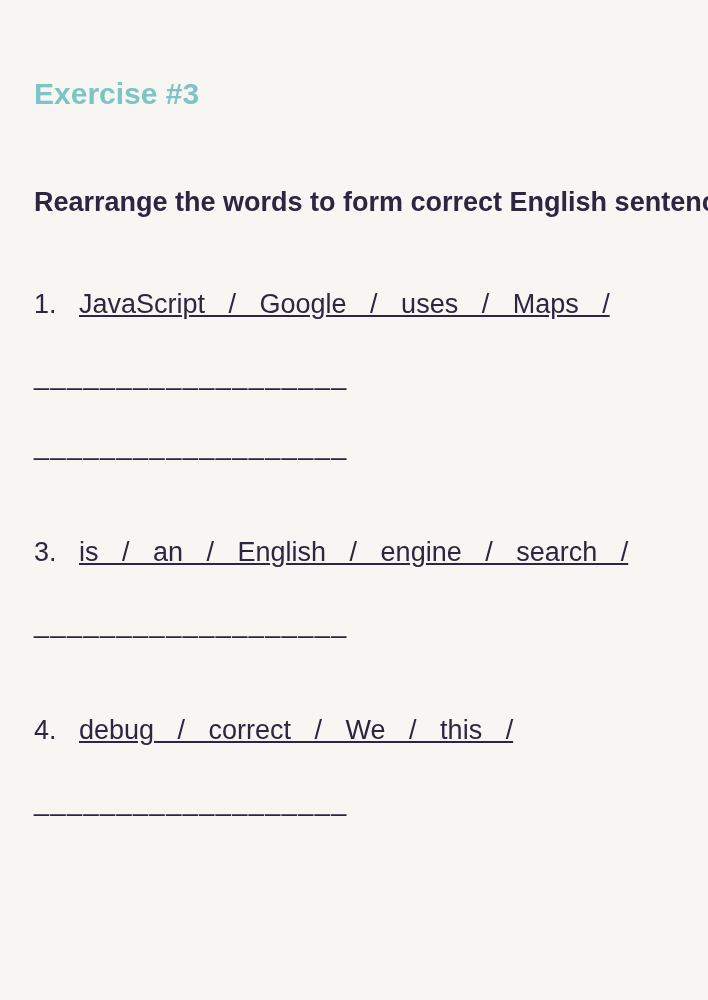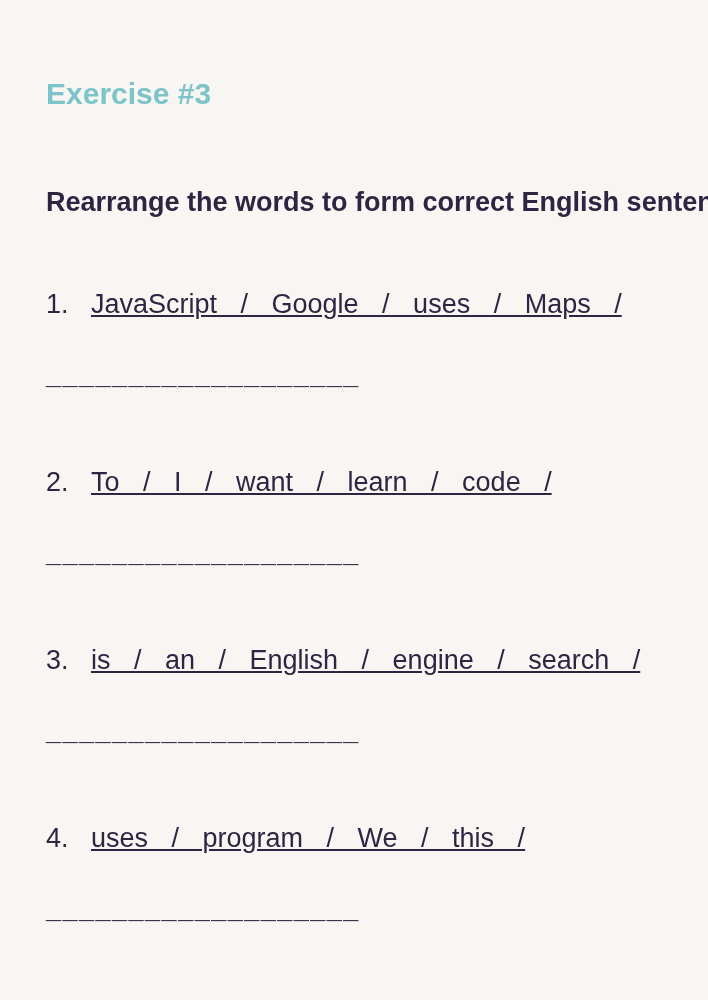--- a/index.html
+++ b/index.html
@@ -5,21 +5,21 @@
   html, body { margin: 0; padding: 0; }
   body {
     width: 708px;
     height: 1000px;
     background: #f8f6f2;
     overflow: hidden;
     position: relative;
     font-family: "Liberation Sans", sans-serif;
     color: #2e2542;
   }
-  .page { padding: 76px 0 0 46px; }
+  .page { padding: 76px 0 0 34px; }
 
   .title {
     margin: 0;
     font-size: 30px;
     line-height: 36px;
     font-weight: 700;
     color: #7cc4c8;
     white-space: nowrap;
   }
   .instruction {
@@ -42,45 +42,41 @@
     width: 45px;
   }
   .words { word-spacing: 16px; text-decoration: underline; }
   .blank {
     margin-top: 40px;
     font-size: 27px;
     line-height: 30px;
     letter-spacing: 1.5px;
     color: #2e2542;
     white-space: nowrap;
-    font-weight: bold;
   }
 </style>
 </head>
 <body>
 
 <div class="page">
 
   <h1 class="title">Exercise #3</h1>
 
   <div class="instruction">Rearrange the words to form correct English sentences.</div>
 
   <div class="item first">
     <span class="num">1.</span><span class="words">JavaScript / Google / uses / Maps /</span>
   </div>
   <div class="blank">___________________</div>
 
-  <div class="item">
-    <span class="num">2.</span><span class="words">To / I / want / learn / code /</span>
-  </div>
   <div class="blank">___________________</div>
 
   <div class="item">
     <span class="num">3.</span><span class="words">is / an / English / engine / search /</span>
   </div>
   <div class="blank">___________________</div>
 
   <div class="item">
-    <span class="num">4.</span><span class="words">uses / program / We / this /</span>
+    <span class="num">4.</span><span class="words">debug / correct / We / this /</span>
   </div>
   <div class="blank">___________________</div>
 
 </div>
 
 </body></html>

